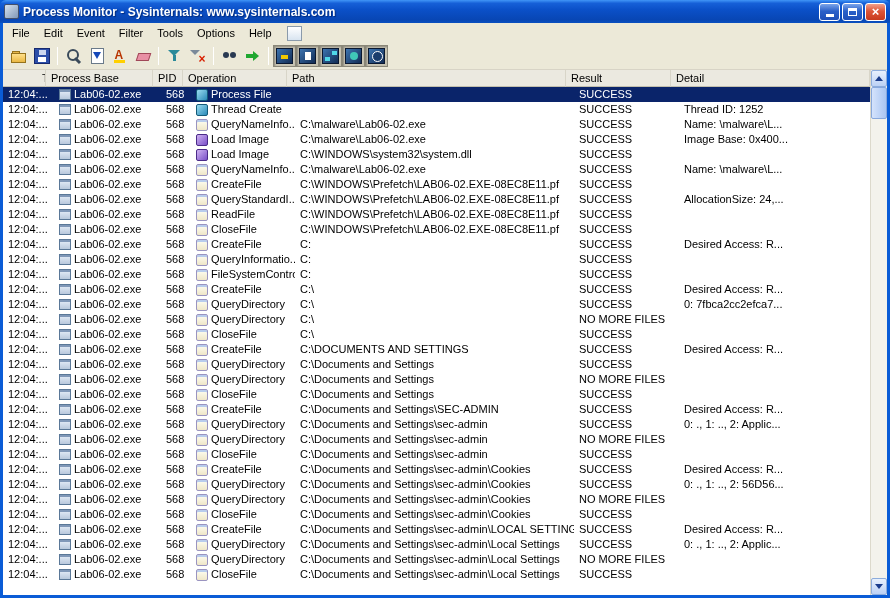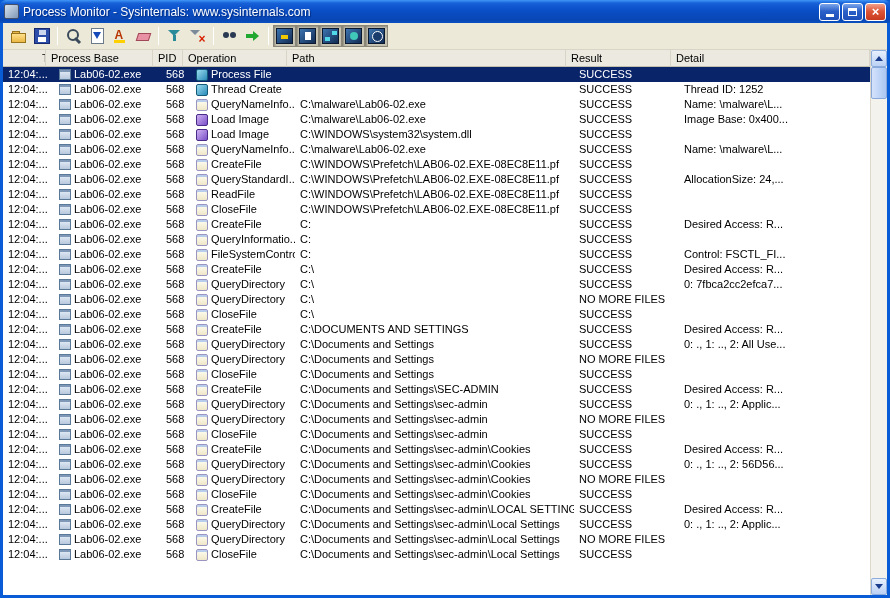--- a/index.html
+++ b/index.html
@@ -4,21 +4,21 @@
 <style>
   * { box-sizing: border-box; margin: 0; padding: 0; }
   html,body { width:890px; height:598px; overflow:hidden; font-family:"Liberation Sans",sans-serif; }
   .window { width:890px; height:598px; background:#0a5cd6; padding:0 3px 3px; display:flex; flex-direction:column; }
 
   
   .titlebar { height:23px; margin:0 -3px; display:flex; align-items:center; gap:4px; padding:0 4px;
     background:linear-gradient(180deg,#4196f7 0%,#1660d8 14%,#0b50c8 42%,#0846b4 86%,#0a50c0 100%);
     border-radius:6px 6px 0 0; }
   .app-icon { width:15px; height:15px; background:linear-gradient(135deg,#d8e2ee,#8098b8); border:1px solid #44506a; border-radius:2px; flex:0 0 15px; }
-  .title { flex:1; color:#fff; font-weight:normal; font-size:12px; white-space:nowrap; overflow:hidden; text-shadow:1px 1px 1px #00297a; }
+  .title { flex:1; color:#fff; font-weight:bold; font-size:12px; white-space:nowrap; overflow:hidden; text-shadow:1px 1px 1px #00297a; }
   .capbtns { display:flex; gap:2px; }
   .cap-btn { width:21px; height:18px; border:1px solid #fff; border-radius:3px; display:flex; align-items:center; justify-content:center;
     background:linear-gradient(180deg,#7ba4ea,#2a60c8 45%,#1e4fb8); }
   .cap-btn.close { background:linear-gradient(180deg,#f2a08c,#dd5537 45%,#c83a1d); }
   .g-min { width:8px; height:3px; background:#fff; margin-top:8px; }
   .g-max { width:9px; height:8px; border:1px solid #fff; border-top:3px solid #fff; }
   .g-close { color:#fff; font-weight:bold; font-size:13px; line-height:13px; }
 
   
   .client { flex:1; background:#ece9d8; display:flex; flex-direction:column; overflow:hidden; }
@@ -96,20 +96,30 @@
       <span class="cap-btn">
           <span class="g-max"></span>
         </span>
       <span class="cap-btn close">
           <span class="g-close">×</span>
         </span>
     </span>
   </div>
 
   <div class="client">
+    <div class="menubar">
+        <span class="menu-item">File</span>
+        <span class="menu-item">Edit</span>
+        <span class="menu-item">Event</span>
+        <span class="menu-item">Filter</span>
+        <span class="menu-item">Tools</span>
+        <span class="menu-item">Options</span>
+        <span class="menu-item">Help</span>
+        <span class="menu-extra"></span>
+      </div>
     <div class="toolbar">
         <span class="tbtn">
           <span class="ico ico-open"></span>
         </span>
         <span class="tbtn">
           <span class="ico ico-save"></span>
         </span>
         <span class="tsep"></span>
         <span class="tbtn">
           <span class="ico ico-capture"></span>
@@ -348,21 +358,20 @@
                 <span class="proc-icon"></span>
                 <span>Lab06-02.exe</span>
               </div>
               <div class="cell" style="width: 30px;">568</div>
               <div class="cell flexcell" style="width: 104px;">
                 <span class="op-icon file"></span>
                 <span>FileSystemControl</span>
               </div>
               <div class="cell" style="width: 279px;">C:</div>
               <div class="cell" style="width: 105px;">SUCCESS</div>
-              <div class="cell" style="flex: 1 1 0%;">Control: FSCTL_FI...</div>
             </div>
             <div class="row">
               <div class="cell" style="width: 51px;">12:04:...</div>
               <div class="cell flexcell" style="width: 107px;">
                 <span class="proc-icon"></span>
                 <span>Lab06-02.exe</span>
               </div>
               <div class="cell" style="width: 30px;">568</div>
               <div class="cell flexcell" style="width: 104px;">
                 <span class="op-icon file"></span>
@@ -438,21 +447,20 @@
                 <span class="proc-icon"></span>
                 <span>Lab06-02.exe</span>
               </div>
               <div class="cell" style="width: 30px;">568</div>
               <div class="cell flexcell" style="width: 104px;">
                 <span class="op-icon file"></span>
                 <span>QueryDirectory</span>
               </div>
               <div class="cell" style="width: 279px;">C:\Documents and Settings</div>
               <div class="cell" style="width: 105px;">SUCCESS</div>
-              <div class="cell" style="flex: 1 1 0%;">0: ., 1: .., 2: All Use...</div>
             </div>
             <div class="row">
               <div class="cell" style="width: 51px;">12:04:...</div>
               <div class="cell flexcell" style="width: 107px;">
                 <span class="proc-icon"></span>
                 <span>Lab06-02.exe</span>
               </div>
               <div class="cell" style="width: 30px;">568</div>
               <div class="cell flexcell" style="width: 104px;">
                 <span class="op-icon file"></span>

